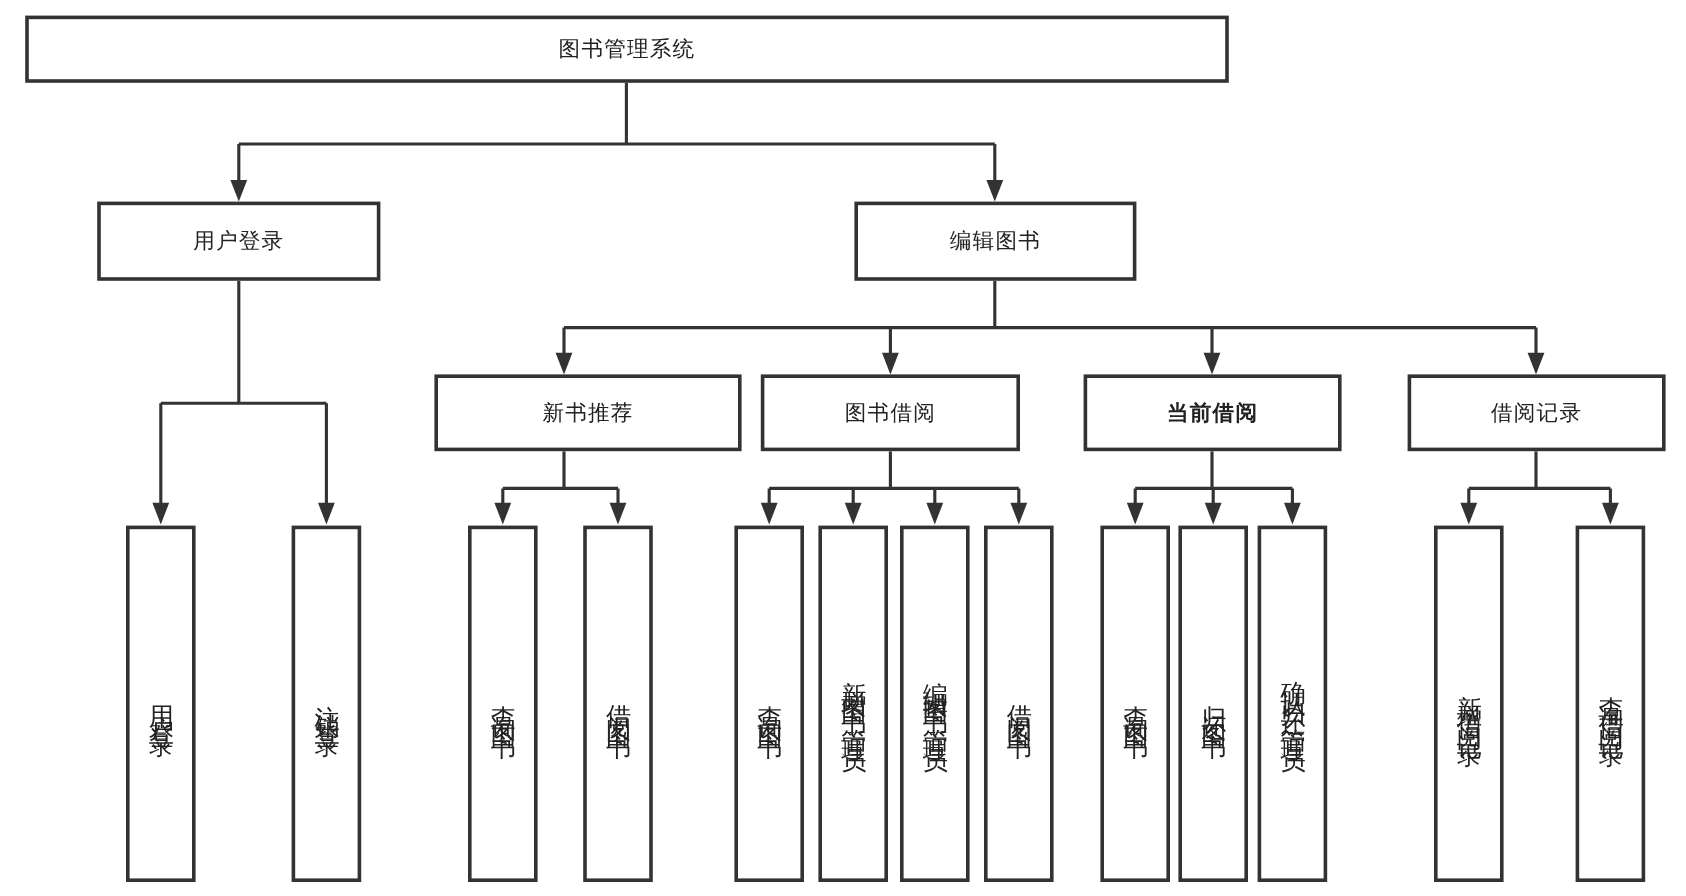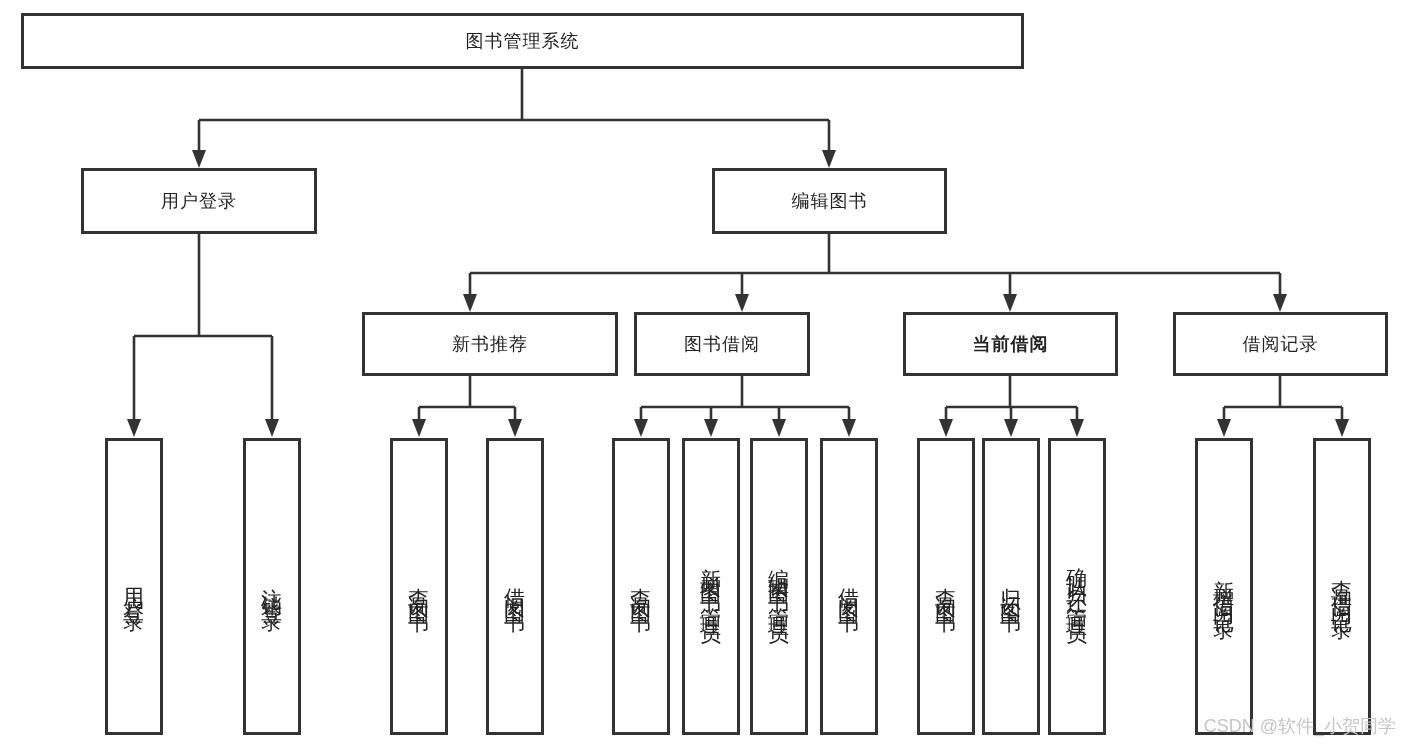--- a/index.html
+++ b/index.html
@@ -102,21 +102,21 @@
   <div class="node h-node" style="left:81px; top:168px; width:236px; height:66px;">
     <span class="label">用户登录</span>
   </div>
   <div class="node h-node" style="left:712px; top:168px; width:235px; height:66px;">
     <span class="label">编辑图书</span>
   </div>
 
   <div class="node h-node" style="left:362px; top:312px; width:256px; height:64px;">
     <span class="label">新书推荐</span>
   </div>
-  <div class="node h-node" style="left:634px; top:312px; width:176px; height:64px;">
+  <div class="node h-node" style="left:634px; top:312px; width:216px; height:64px;">
     <span class="label">图书借阅</span>
   </div>
   <div class="node h-node" style="left:903px; top:312px; width:215px; height:64px;font-weight:bold;">
     <span class="label">当前借阅</span>
   </div>
   <div class="node h-node" style="left:1173px; top:312px; width:215px; height:64px;">
     <span class="label">借阅记录</span>
   </div>
 
   <div class="node v-node" style="left:105px; top:438px; width:58px; height:297px;">
@@ -156,15 +156,14 @@
     <span class="label">确认归还（管理员）</span>
   </div>
 
   <div class="node v-node" style="left:1195px; top:438px; width:58px; height:297px;">
     <span class="label">新增借阅记录</span>
   </div>
   <div class="node v-node" style="left:1313px; top:438px; width:58px; height:297px;">
     <span class="label">查询借阅记录</span>
   </div>
 
-  <div class="watermark">CSDN @软件_小贺同学</div>
 
 </div>
 
 </body></html>

